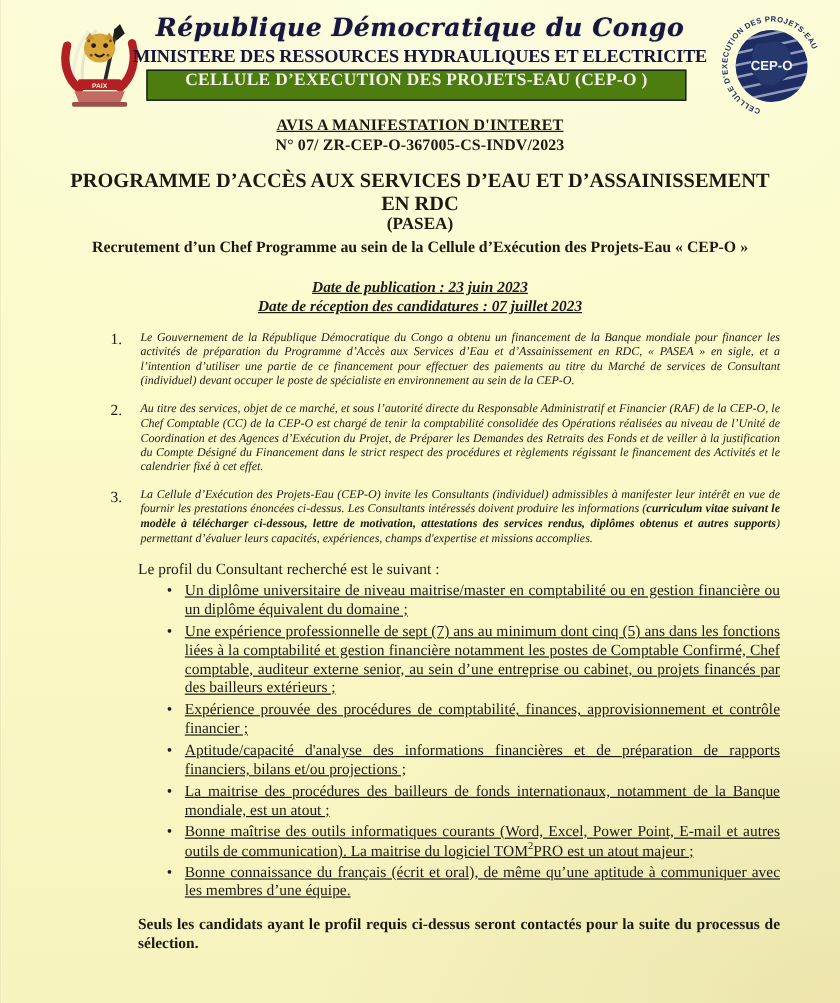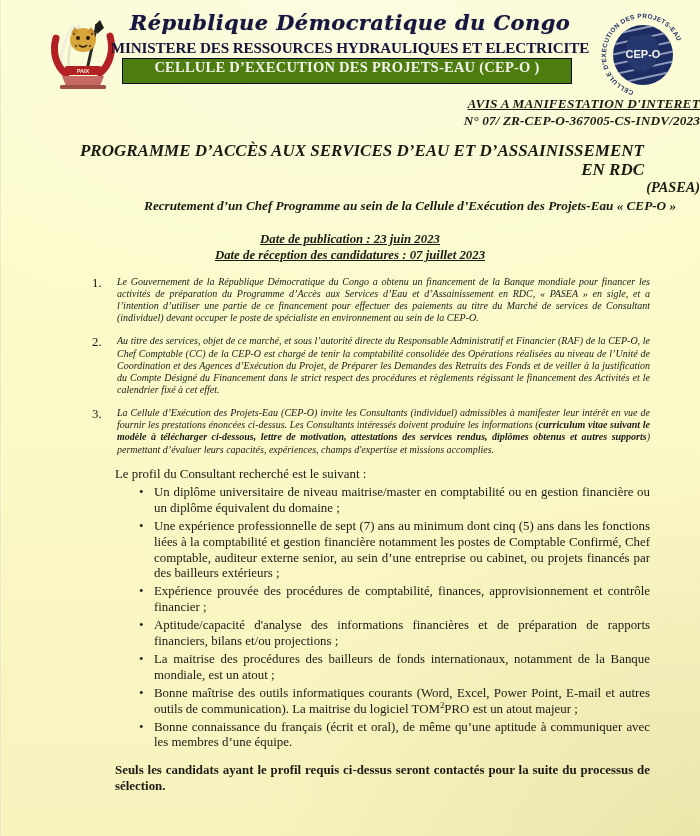--- a/index.html
+++ b/index.html
@@ -93,21 +93,21 @@
   }
   .cell-banner span {
     color: #f2f2ea;
     font-family: "Liberation Serif", serif;
     font-size: 14.5px;
     font-weight: bold;
     letter-spacing: .25px;
   }
 
   
-  .title-block { text-align: right; margin-top: 4px; font-style: italic; }
+  .title-block { text-align: center; margin-top: 4px; }
   .avis-title {
     font-weight: bold;
     font-size: 13.3px;
     text-decoration: underline;
     letter-spacing: .2px;
   }
   .avis-number {
     font-weight: bold;
     font-size: 13.3px;
     margin-top: 1px;
@@ -185,20 +185,21 @@
     padding: 0 0 0 25px;
     list-style: none;
   }
   ul.profile-list li {
     position: relative;
     text-align: justify;
     font-size: 12.9px;
     line-height: 1.215;
     margin-bottom: 2.5px;
     padding-left: 14px;
+    text-decoration: underline;
   }
   ul.profile-list li::before {
     content: "\2022";
     position: absolute;
     left: -1px;
     top: -1px;
     font-size: 13px;
   }
   .notice-bold {
     margin-left: 25px;

